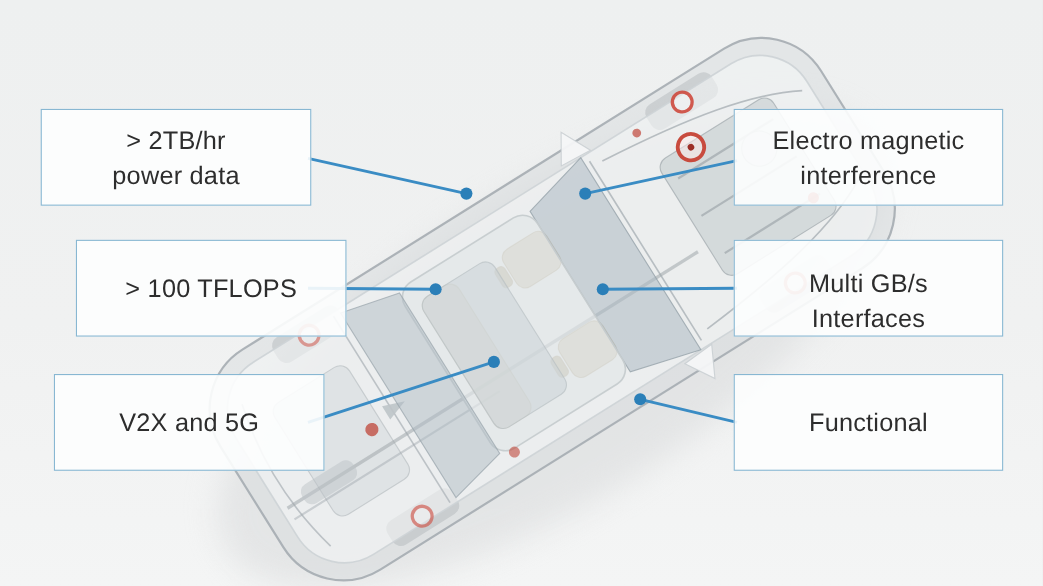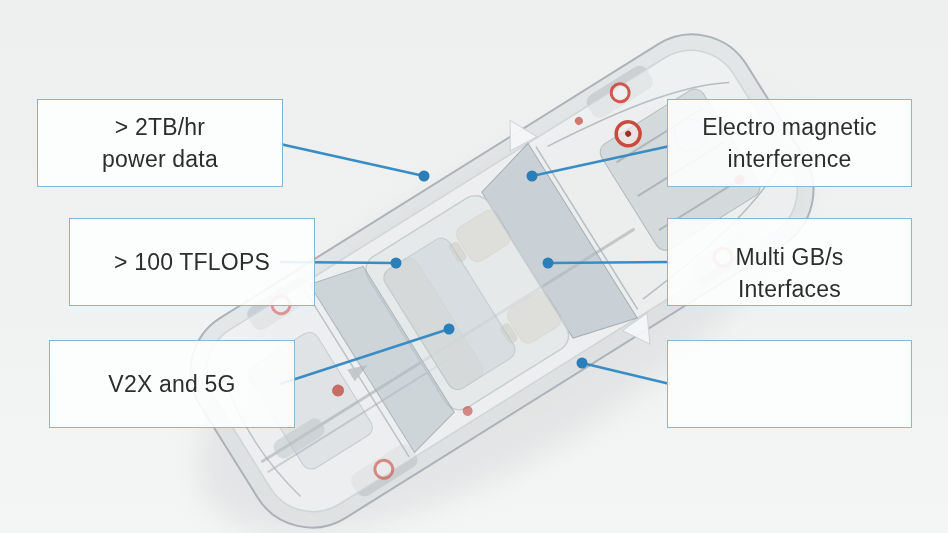--- a/index.html
+++ b/index.html
@@ -147,15 +147,16 @@
   </div>
   <div class="callout c4">
     <span>Electro magnetic</span>
     <span>interference</span>
   </div>
   <div class="callout c5">
     <span>Multi GB/s</span>
     <span>Interfaces</span>
   </div>
   <div class="callout c6">
+    <span>Functional</span>
   </div>
 
 </div>
 
 </body></html>

